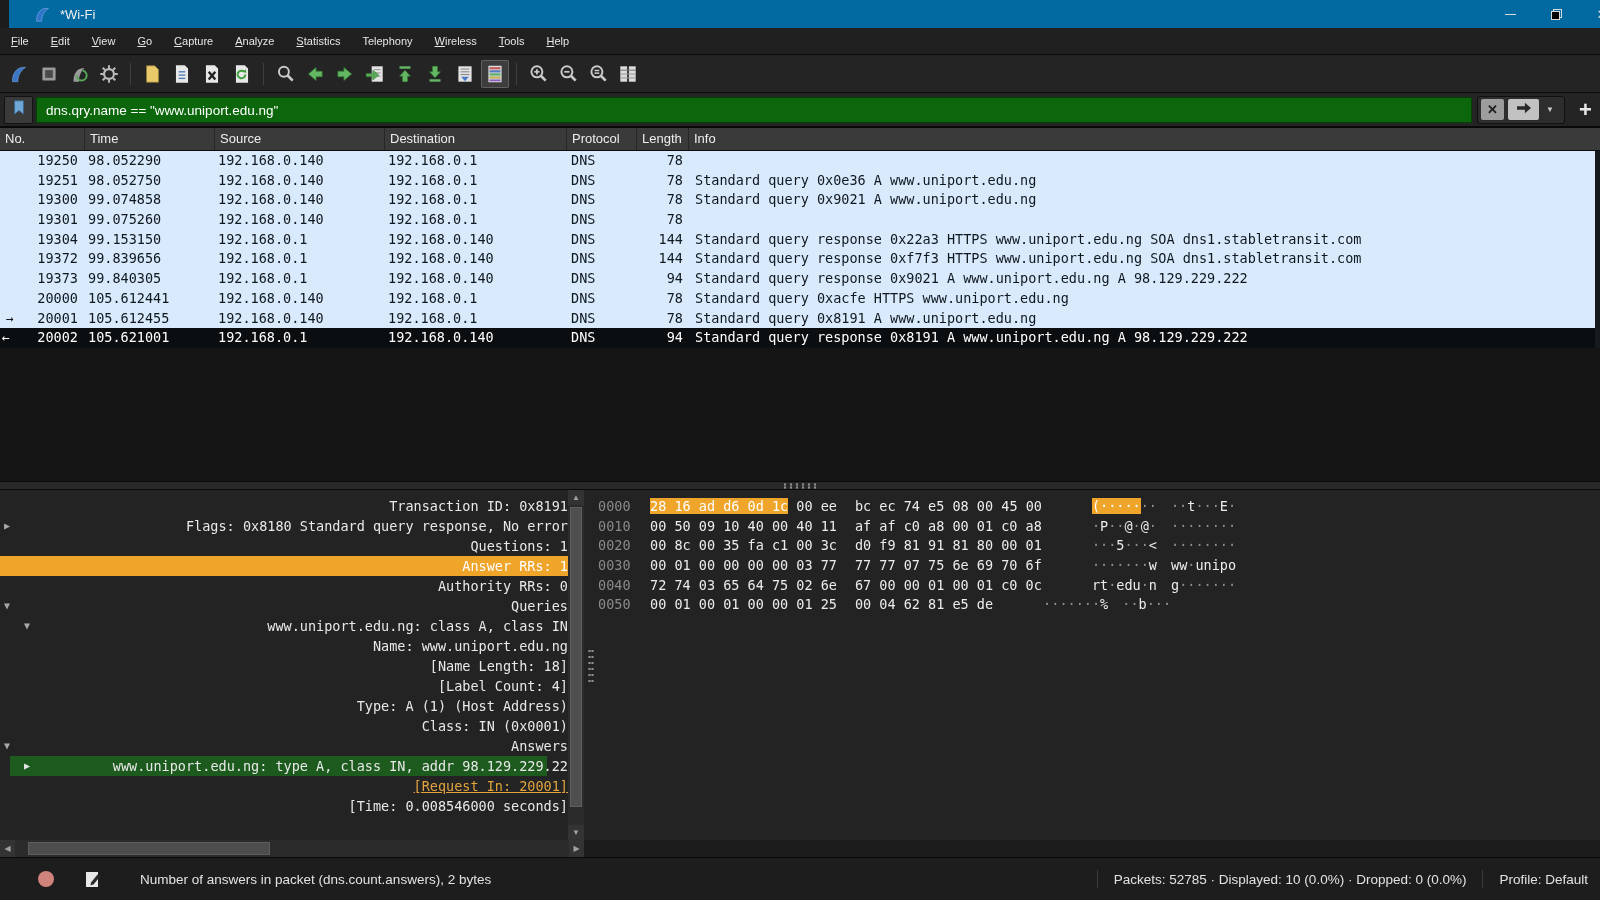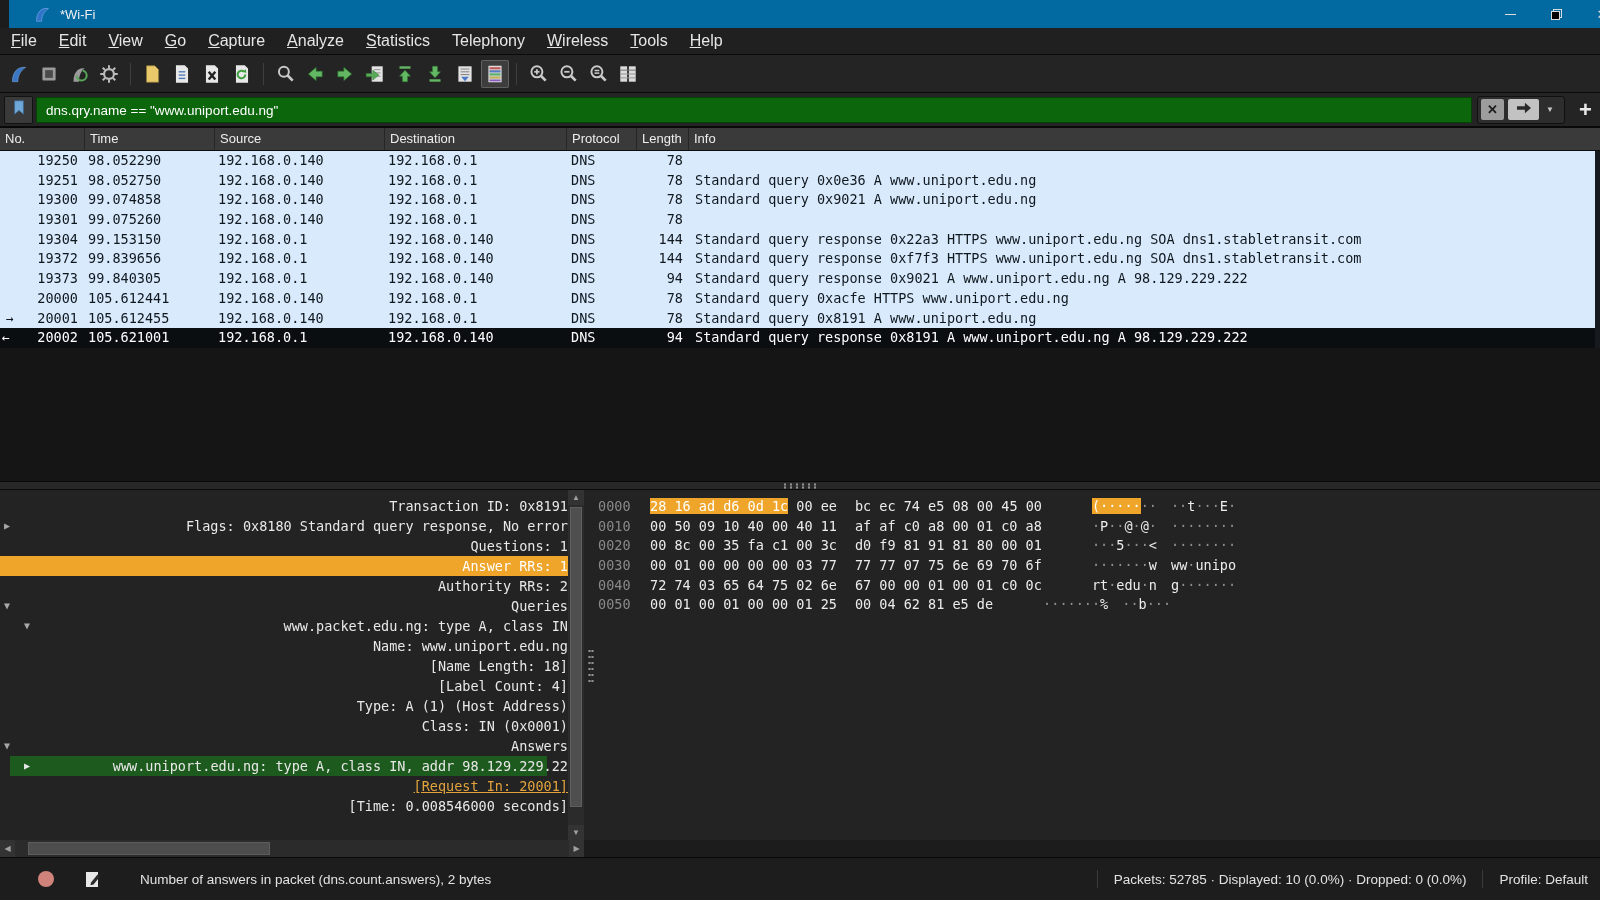--- a/index.html
+++ b/index.html
@@ -9,21 +9,21 @@
   .titlebar{position:absolute;left:9px;top:0;width:100%;height:28px;background:#0369a1;display:flex;align-items:center;padding-left:16px;}
   .appicon{margin-left:9px;display:flex;}
   .wtitle{color:#f0f0f0;font-size:13px;margin-left:9px;}
   .winbtns{margin-left:auto;display:flex;height:100%;}
   .winbtn{width:46px;height:100%;display:flex;align-items:center;justify-content:center;color:#dcdcdc;}
   .minbar{width:11px;height:1px;background:#dcdcdc;display:inline-block;}
   .closex{font-size:13px;line-height:13px;}
   
   .menubar{position:absolute;top:28px;left:0;width:100%;height:27px;background:#202020;display:flex;align-items:center;
            border-bottom:1px solid #0a0a0a;box-sizing:border-box;}
-  .menu-item{padding:0 11px;color:#e6e6e6;font-size:16px;cursor:default;}
+  .menu-item{padding:0 11px;color:#e6e6e6;font-size:11px;cursor:default;}
   
   .toolbar{position:absolute;top:55px;left:0;width:100%;height:38px;background:#242424;display:flex;align-items:center;
            padding-left:4px;border-bottom:1px solid #0a0a0a;box-sizing:border-box;}
   .tbtn{width:28px;height:28px;display:flex;align-items:center;justify-content:center;border-radius:2px;margin:0 1px;}
   .tbtn.active{background:#3d3d3d;box-shadow:inset 0 0 0 1px #606060;}
   .tbtn .icn{display:flex;}
   .tsep{width:1px;height:22px;background:#3e3e3e;margin:0 6px;}
   
   .filterbar{position:absolute;top:93px;left:0;width:100%;height:35px;background:#242424;display:flex;align-items:center;
              border-bottom:2px solid #090909;box-sizing:border-box;}
@@ -478,29 +478,29 @@
         <span class="dexp" style="left: 4px;">▶</span>
         <span class="dtext" style="padding-left: 20px;">Flags: 0x8180 Standard query response, No error</span>
       </div>
       <div class="drow">
         <span class="dtext" style="padding-left: 20px;">Questions: 1</span>
       </div>
       <div class="drow dorange">
         <span class="dtext" style="padding-left: 20px;">Answer RRs: 1</span>
       </div>
       <div class="drow">
-        <span class="dtext" style="padding-left: 20px;">Authority RRs: 2</span>
+        <span class="dtext" style="padding-left: 20px;">Authority RRs: 0</span>
       </div>
       <div class="drow">
         <span class="dexp" style="left: 4px;">▼</span>
         <span class="dtext" style="padding-left: 20px;">Queries</span>
       </div>
       <div class="drow">
         <span class="dexp" style="left: 24px;">▼</span>
-        <span class="dtext" style="padding-left: 41px;">www.packet.edu.ng: type A, class IN</span>
+        <span class="dtext" style="padding-left: 41px;">www.uniport.edu.ng: class A, class IN</span>
       </div>
       <div class="drow">
         <span class="dtext" style="padding-left: 62px;">Name: www.uniport.edu.ng</span>
       </div>
       <div class="drow">
         <span class="dtext" style="padding-left: 62px;">[Name Length: 18]</span>
       </div>
       <div class="drow">
         <span class="dtext" style="padding-left: 29px;">[Label Count: 4]</span>
       </div>

